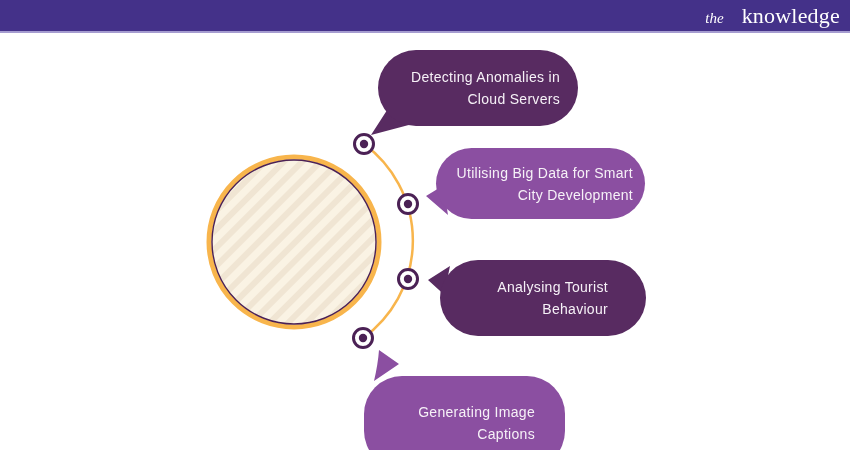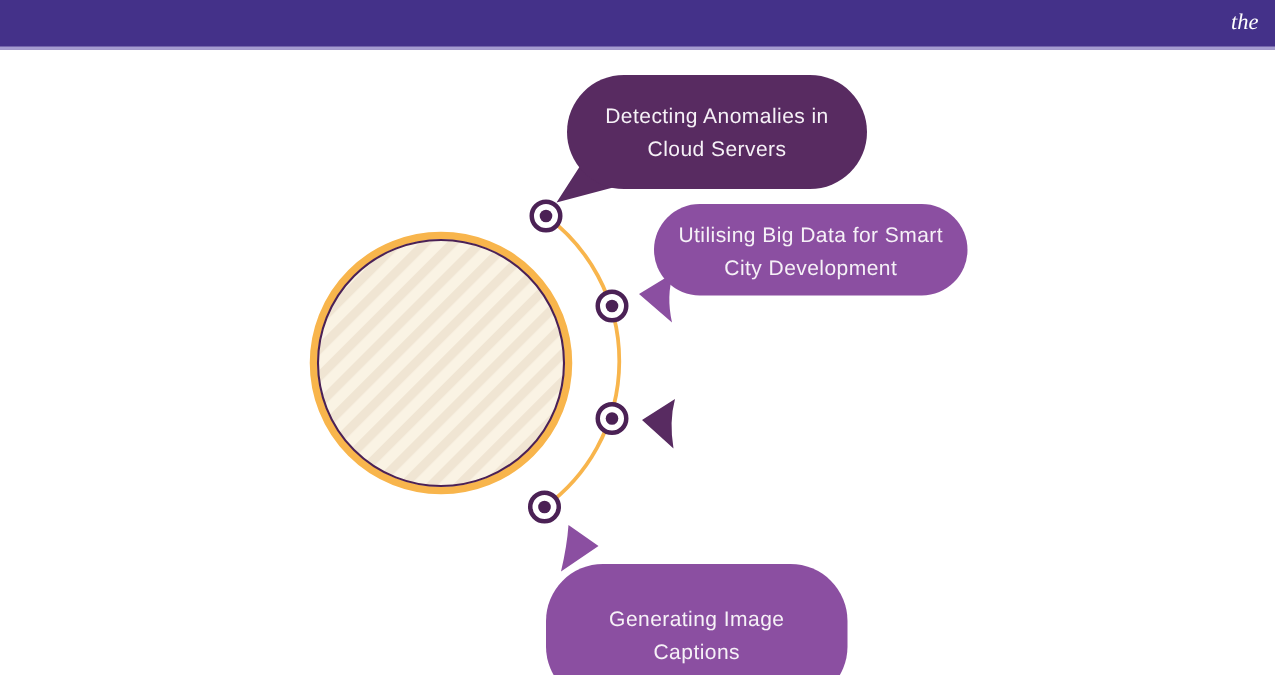--- a/index.html
+++ b/index.html
@@ -21,54 +21,55 @@
   
   .header{
     position:absolute;top:0;left:0;width:100%;height:33px;
     background:var(--header-purple);
     border-bottom:2px solid var(--header-border);
     display:flex;align-items:center;justify-content:flex-end;
     box-sizing:border-box;padding-right:10px;
   }
   .logo{display:flex;align-items:baseline;color:#ffffff;
     font-family:"Liberation Serif","DejaVu Serif",serif;line-height:1;}
-  .logo .the{font-style:italic;font-size:15px;margin-right:1px;}
+  .logo .the{font-style:italic;font-size:15px;margin-right:18px;}
   .logo .knowledge{font-size:22px;font-weight:400;letter-spacing:.2px;}
   .logo .academy{font-size:22px;font-weight:700;letter-spacing:.2px;}
   
   .canvas{position:absolute;left:0;top:0;}
   
   .circle-title{
     position:absolute;left:184px;top:203px;width:220px;
     text-align:center;color:var(--deep-purple);
     font-size:17px;font-weight:600;line-height:26px;letter-spacing:.2px;
   }
   
   .bubble{
     position:absolute;border-radius:38px;
     display:flex;align-items:center;justify-content:center;
-    text-align:center;color:var(--bubble-text);
+    text-align:right;color:var(--bubble-text);
     font-size:14px;line-height:22px;letter-spacing:.3px;font-weight:500;
     box-sizing:border-box;
   }
   .bubble--dark{background:var(--dark-bubble);}
   .bubble--medium{background:var(--medium-bubble);}
   .bubble-1{left:378px;top:50px;width:200px;height:76px;padding:0 18px;}
-  .bubble-2{left:436px;top:136px;width:209px;height:61px;padding:0 12px;}
+  .bubble-2{left:436px;top:148px;width:209px;height:71px;padding:0 12px;}
   .bubble-3{left:440px;top:260px;width:206px;height:76px;padding:0 38px;}
   .bubble-4{left:364px;top:358px;width:201px;height:93px;padding:0 30px;margin-top:18px;}
 </style>
 </head>
 <body>
 
 <div class="stage">
 
   <div class="header">
     <div class="logo">
       <span class="the">the</span>
+        <span class="knowledge">knowledge</span>
     </div>
   </div>
 
   <svg class="canvas" width="850" height="450" viewBox="0 0 850 450">
     <defs>
       <pattern id="stripes" width="13" height="13" patternUnits="userSpaceOnUse" patternTransform="rotate(45)">
         <rect width="13" height="13" style="fill:var(--cream)"></rect>
         <rect width="6" height="13" style="fill:var(--stripe)"></rect>
       </pattern>
     </defs>
@@ -103,17 +104,20 @@
     </g>
   </svg>
 
 
   <div class="bubble bubble--dark bubble-1">
     <span>Detecting Anomalies in Cloud Servers</span>
   </div>
   <div class="bubble bubble--medium bubble-2">
     <span>Utilising Big Data for Smart City Development</span>
   </div>
+  <div class="bubble bubble--dark bubble-3">
+    <span>Analysing Tourist Behaviour</span>
+  </div>
   <div class="bubble bubble--medium bubble-4">
     <span>Generating Image Captions</span>
   </div>
 
 </div>
 
 </body></html>

